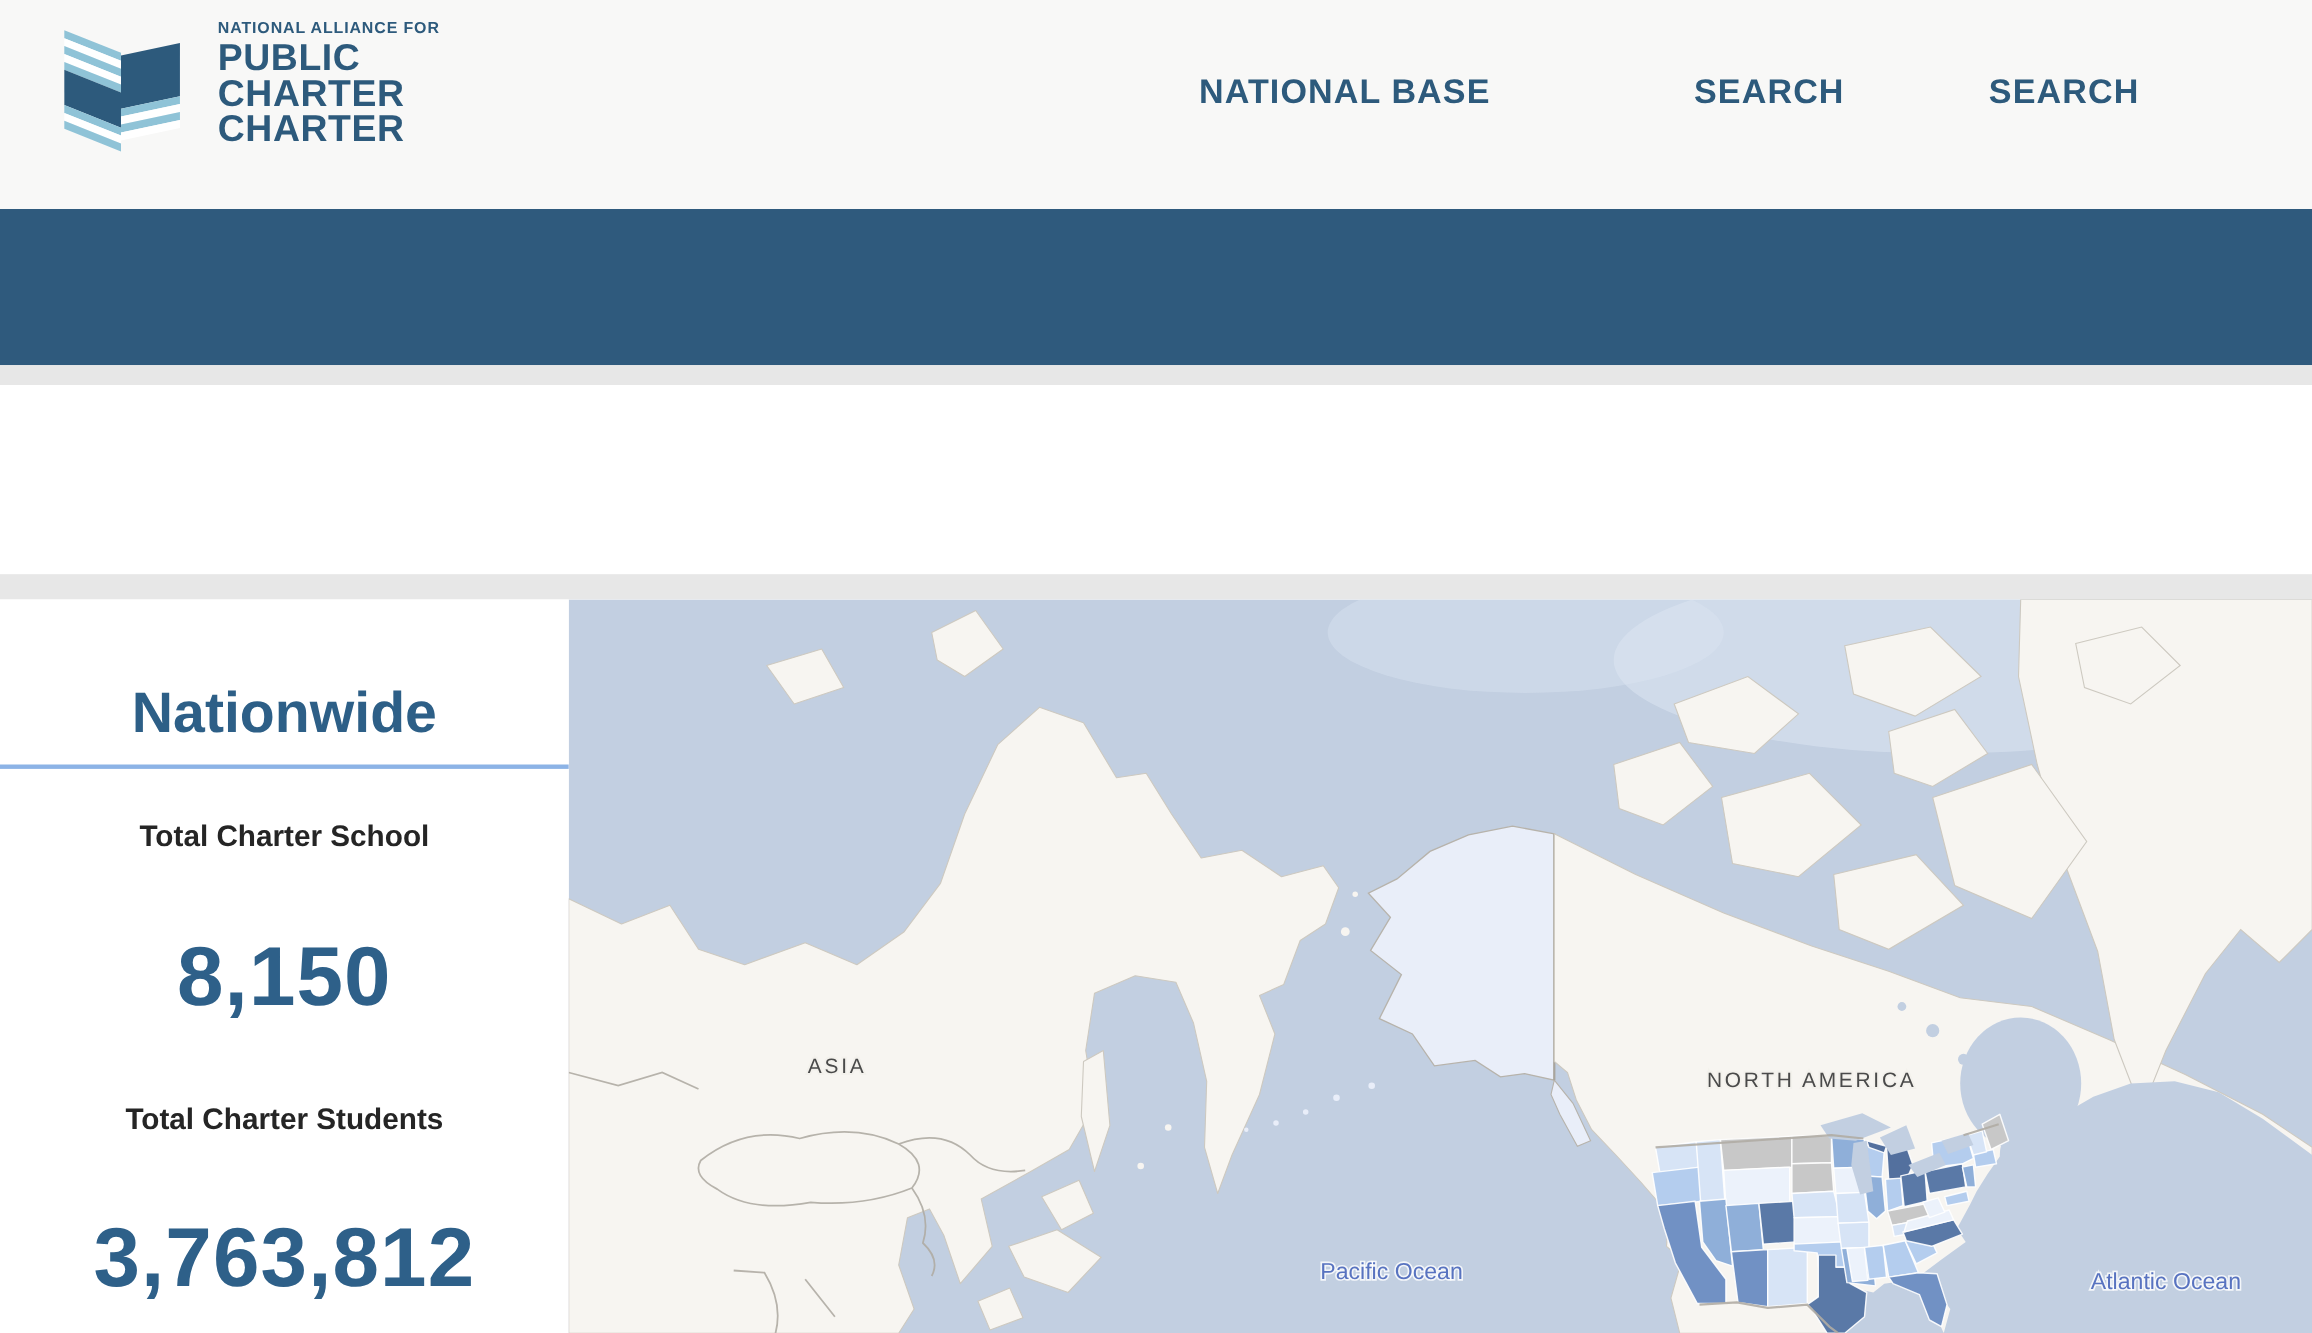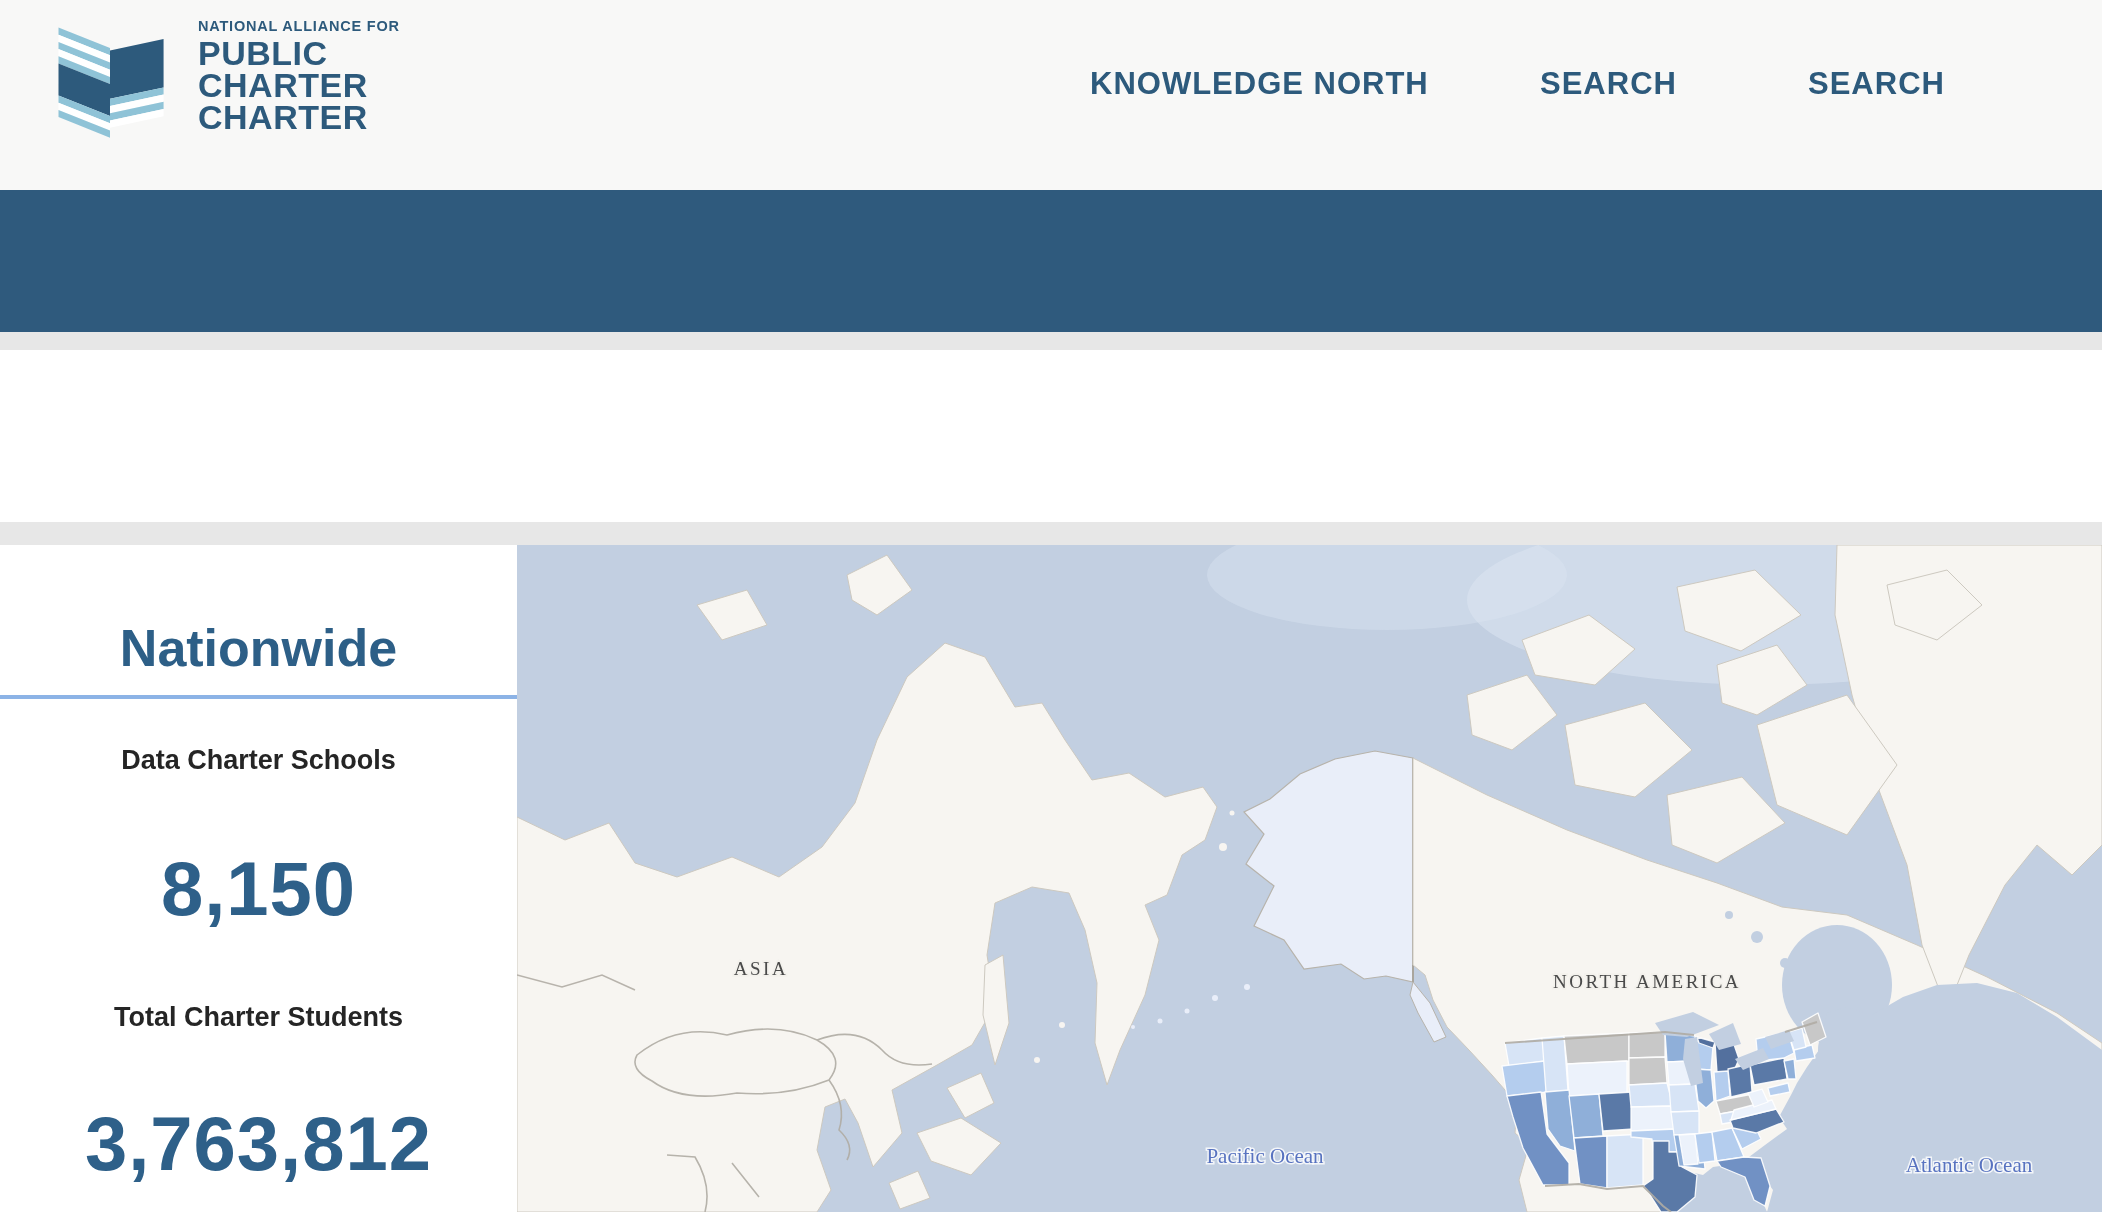--- a/index.html
+++ b/index.html
@@ -26,21 +26,21 @@
   .filter-box{position:absolute;top:418px;height:54px;background:#fff;border:1px solid #d4d4d4;box-sizing:border-box;cursor:pointer;display:flex;align-items:center;}
   .filter-value{font-size:27px;color:#6f6f6f;padding-left:22px;flex:1;}
   .chevron{margin-right:22px;flex:0 0 auto;}
   
   .content{position:absolute;left:0;top:545px;width:2102px;height:667px;}
   .panel{position:absolute;left:0;top:0;width:517px;height:588px;background:#ffffff;}
   .panel-title{position:absolute;top:73px;width:100%;text-align:center;font-size:52px;font-weight:700;color:#2d5f87;}
   .panel-rule{position:absolute;top:150px;left:0;width:517px;height:4px;background:#8cb3e6;}
   .stat-label{position:absolute;width:100%;text-align:center;font-size:27px;font-weight:700;color:#252525;}
   .stat-value{position:absolute;width:100%;text-align:center;font-size:76px;font-weight:700;color:#2e6089;letter-spacing:1px;}
-  .map-wrap{position:absolute;left:517px;top:0;width:1585px;height:667px;cursor:grab;font-family:Liberation Serif, serif;}
+  .map-wrap{position:absolute;left:517px;top:0;width:1585px;height:667px;cursor:grab;}
   .map-wrap svg{display:block;}
   .map-continent{font-size:19px;letter-spacing:2.5px;fill:#4a4a4a;stroke:#f3f1ec;stroke-width:3.5px;paint-order:stroke;font-weight:400;}
   .map-ocean{font-size:21px;fill:#5873c0;stroke:rgba(255,255,255,.8);stroke-width:3px;paint-order:stroke;}
 </style>
 </head>
 <body>
 
 <div class="header">
   <div class="logo">
     <svg class="logo-icon" viewBox="0 0 120 132">
@@ -63,21 +63,21 @@
         <rect x="60" y="118" width="52" height="7" fill="#ffffff"></rect>
       </g>
     </svg>
     <div class="logo-text">
       <div class="logo-tagline">NATIONAL ALLIANCE FOR</div>
       <div class="logo-big">PUBLIC</div>
       <div class="logo-big">CHARTER</div>
       <div class="logo-big">CHARTER</div>
     </div>
   </div>
-  <div class="topnav-item" style="left:1090px">KNOWLEDGE NORTH</div>
+  <div class="topnav-item" style="left:1090px">NATIONAL BASE</div>
   <div class="topnav-item" style="left:1540px">SEARCH</div>
   <div class="topnav-item" style="left:1808px">SEARCH</div>
 </div>
 
 <div class="bluebar">
   <div class="bluebar-item" style="left:933px">Explore Data</div>
   <div class="bluebar-item" style="left:1206px">Directory</div>
   <div class="bluebar-item" style="left:1427px">Subscribe</div>
 </div>
 
@@ -116,21 +116,21 @@
     </svg>
   </div>
 </div>
 <div class="strip" style="top:522px;height:23px"></div>
 
 <div class="content">
 
   <div class="panel">
     <div class="panel-title">Nationwide</div>
     <div class="panel-rule"></div>
-    <div class="stat-label" style="top:200px">Data Charter Schools</div>
+    <div class="stat-label" style="top:200px">Total Charter School</div>
     <div class="stat-value" style="top:300px">8,150</div>
     <div class="stat-label" style="top:457px">Total Charter Students</div>
     <div class="stat-value" style="top:555px">3,763,812</div>
   </div>
 
   <div class="map-wrap">
     <svg width="1585" height="667" viewBox="0 0 1585 667">
 
       <rect x="0" y="0" width="1585" height="667" fill="#c2cfe1"></rect>
       <ellipse cx="1250" cy="55" rx="300" ry="85" opacity="0.55" fill="#dde6f2"></ellipse>

